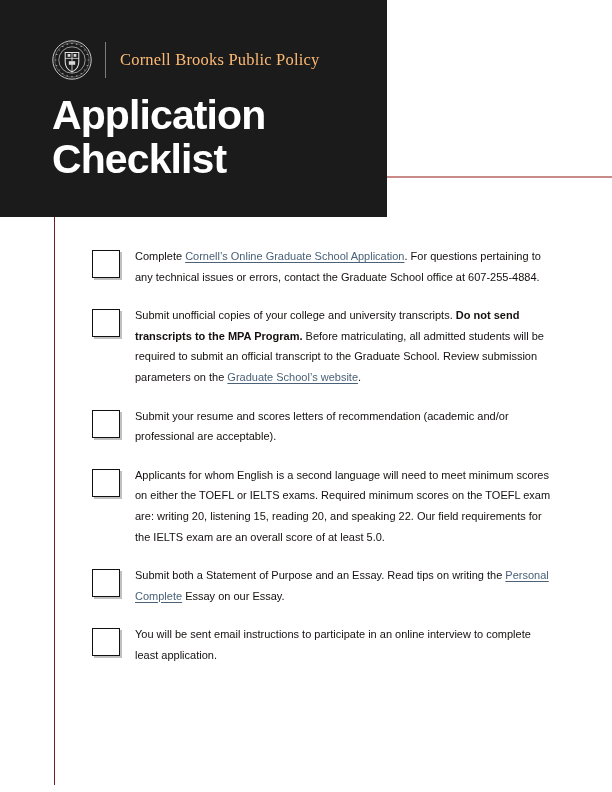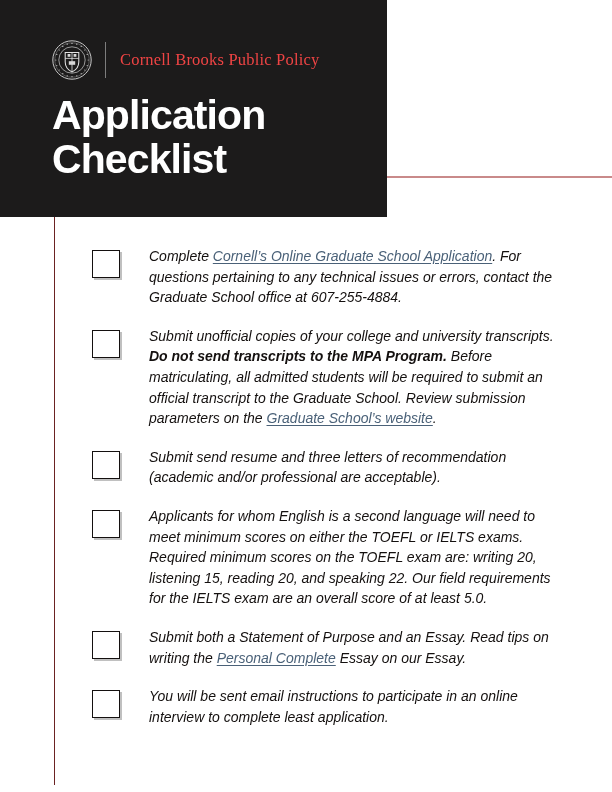--- a/index.html
+++ b/index.html
@@ -46,21 +46,21 @@
     width: 1px;
     height: 36px;
     background: #7d7d7d;
     margin: 0 14px 0 13px;
     flex: 0 0 1px;
   }
 
   .wordmark {
     font-family: "Liberation Serif", serif;
     font-size: 16.5px;
-    color: #ef4444;
+    color: #fdba74;
     letter-spacing: 0.2px;
     white-space: nowrap;
     line-height: 1;
   }
 
   .page-title {
     position: absolute;
     left: 52px;
     top: 93px;
     font-family: Liberation Sans, sans-serif;
@@ -117,26 +117,25 @@
     width: 28px;
     height: 28px;
     background: #ffffff;
     border: 1.3px solid #14100f;
     box-shadow: 2px 2px 0 0 rgba(140, 140, 140, 0.55);
     margin-top: 4px;
     box-sizing: border-box;
   }
 
   .item-text {
-    margin-left: 29px;
-    font-size: 14px;
+    margin-left: 15px;
+    font-size: 11px;
     line-height: 20.6px;
     color: #14100f;
     max-width: 418px;
-    font-style: italic;
   }
 
   .item-text b {
     font-weight: bold;
   }
 
   .item-text a {
     color: #4a6178;
     text-decoration: underline;
     text-underline-offset: 2px;
@@ -198,21 +197,21 @@
     <li class="check-item">
       <div class="checkbox"></div>
       <div class="item-text"><span>Complete </span><a href="#">Cornell’s Online Graduate School Application</a><span>. For questions pertaining to any technical issues or errors, contact the Graduate School office at 607-255-4884.</span></div>
     </li>
     <li class="check-item">
       <div class="checkbox"></div>
       <div class="item-text"><span>Submit unofficial copies of your college and university transcripts. </span><b>Do not send transcripts to the MPA Program.</b><span> Before matriculating, all admitted students will be required to submit an official transcript to the Graduate School. Review submission parameters on the </span><a href="#">Graduate School’s website</a><span>.</span></div>
     </li>
     <li class="check-item">
       <div class="checkbox"></div>
-      <div class="item-text"><span>Submit send resume and three letters of recommendation (academic and/or professional are acceptable).</span></div>
+      <div class="item-text"><span>Submit your resume and scores letters of recommendation (academic and/or professional are acceptable).</span></div>
     </li>
     <li class="check-item">
       <div class="checkbox"></div>
       <div class="item-text"><span>Applicants for whom English is a second language will need to meet minimum scores on either the TOEFL or IELTS exams. Required minimum scores on the TOEFL exam are: writing 20, listening 15, reading 20, and speaking 22. Our field requirements for the IELTS exam are an overall score of at least 5.0.</span></div>
     </li>
     <li class="check-item">
       <div class="checkbox"></div>
       <div class="item-text"><span>Submit both a Statement of Purpose and an Essay. Read tips on writing the </span><a href="#">Personal Complete</a><span> Essay on our Essay.</span></div>
     </li>
     <li class="check-item">

